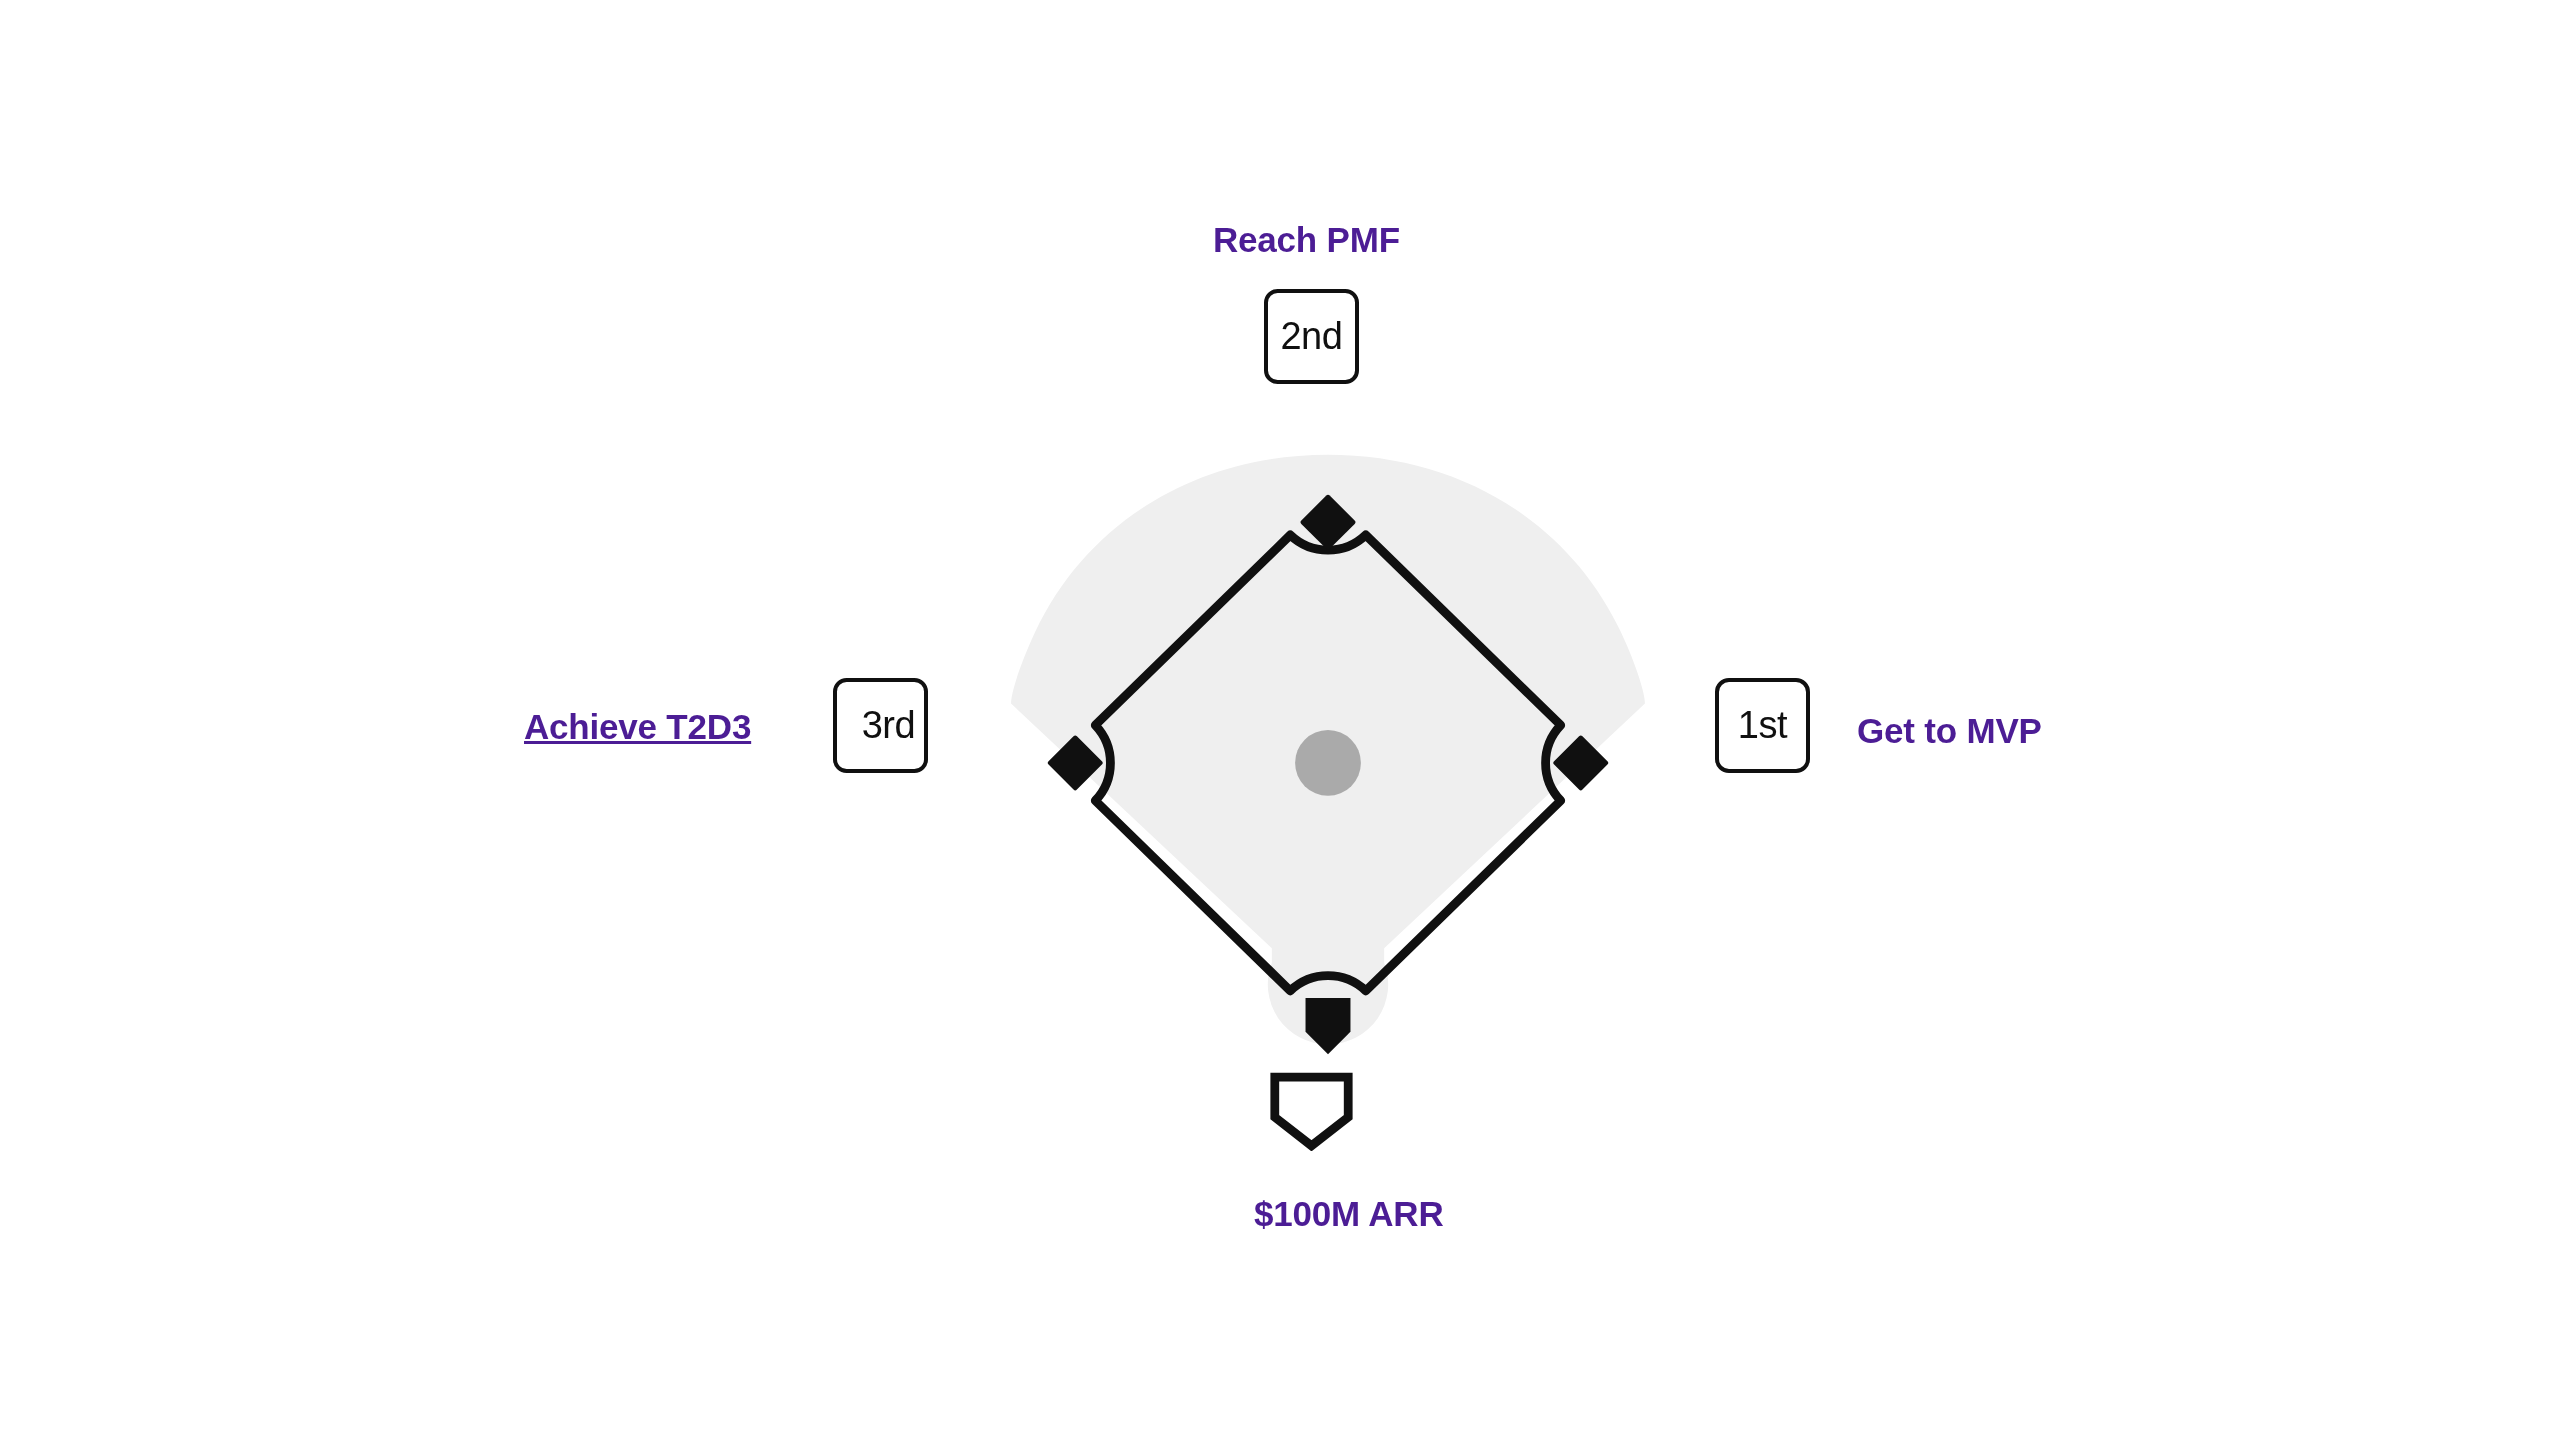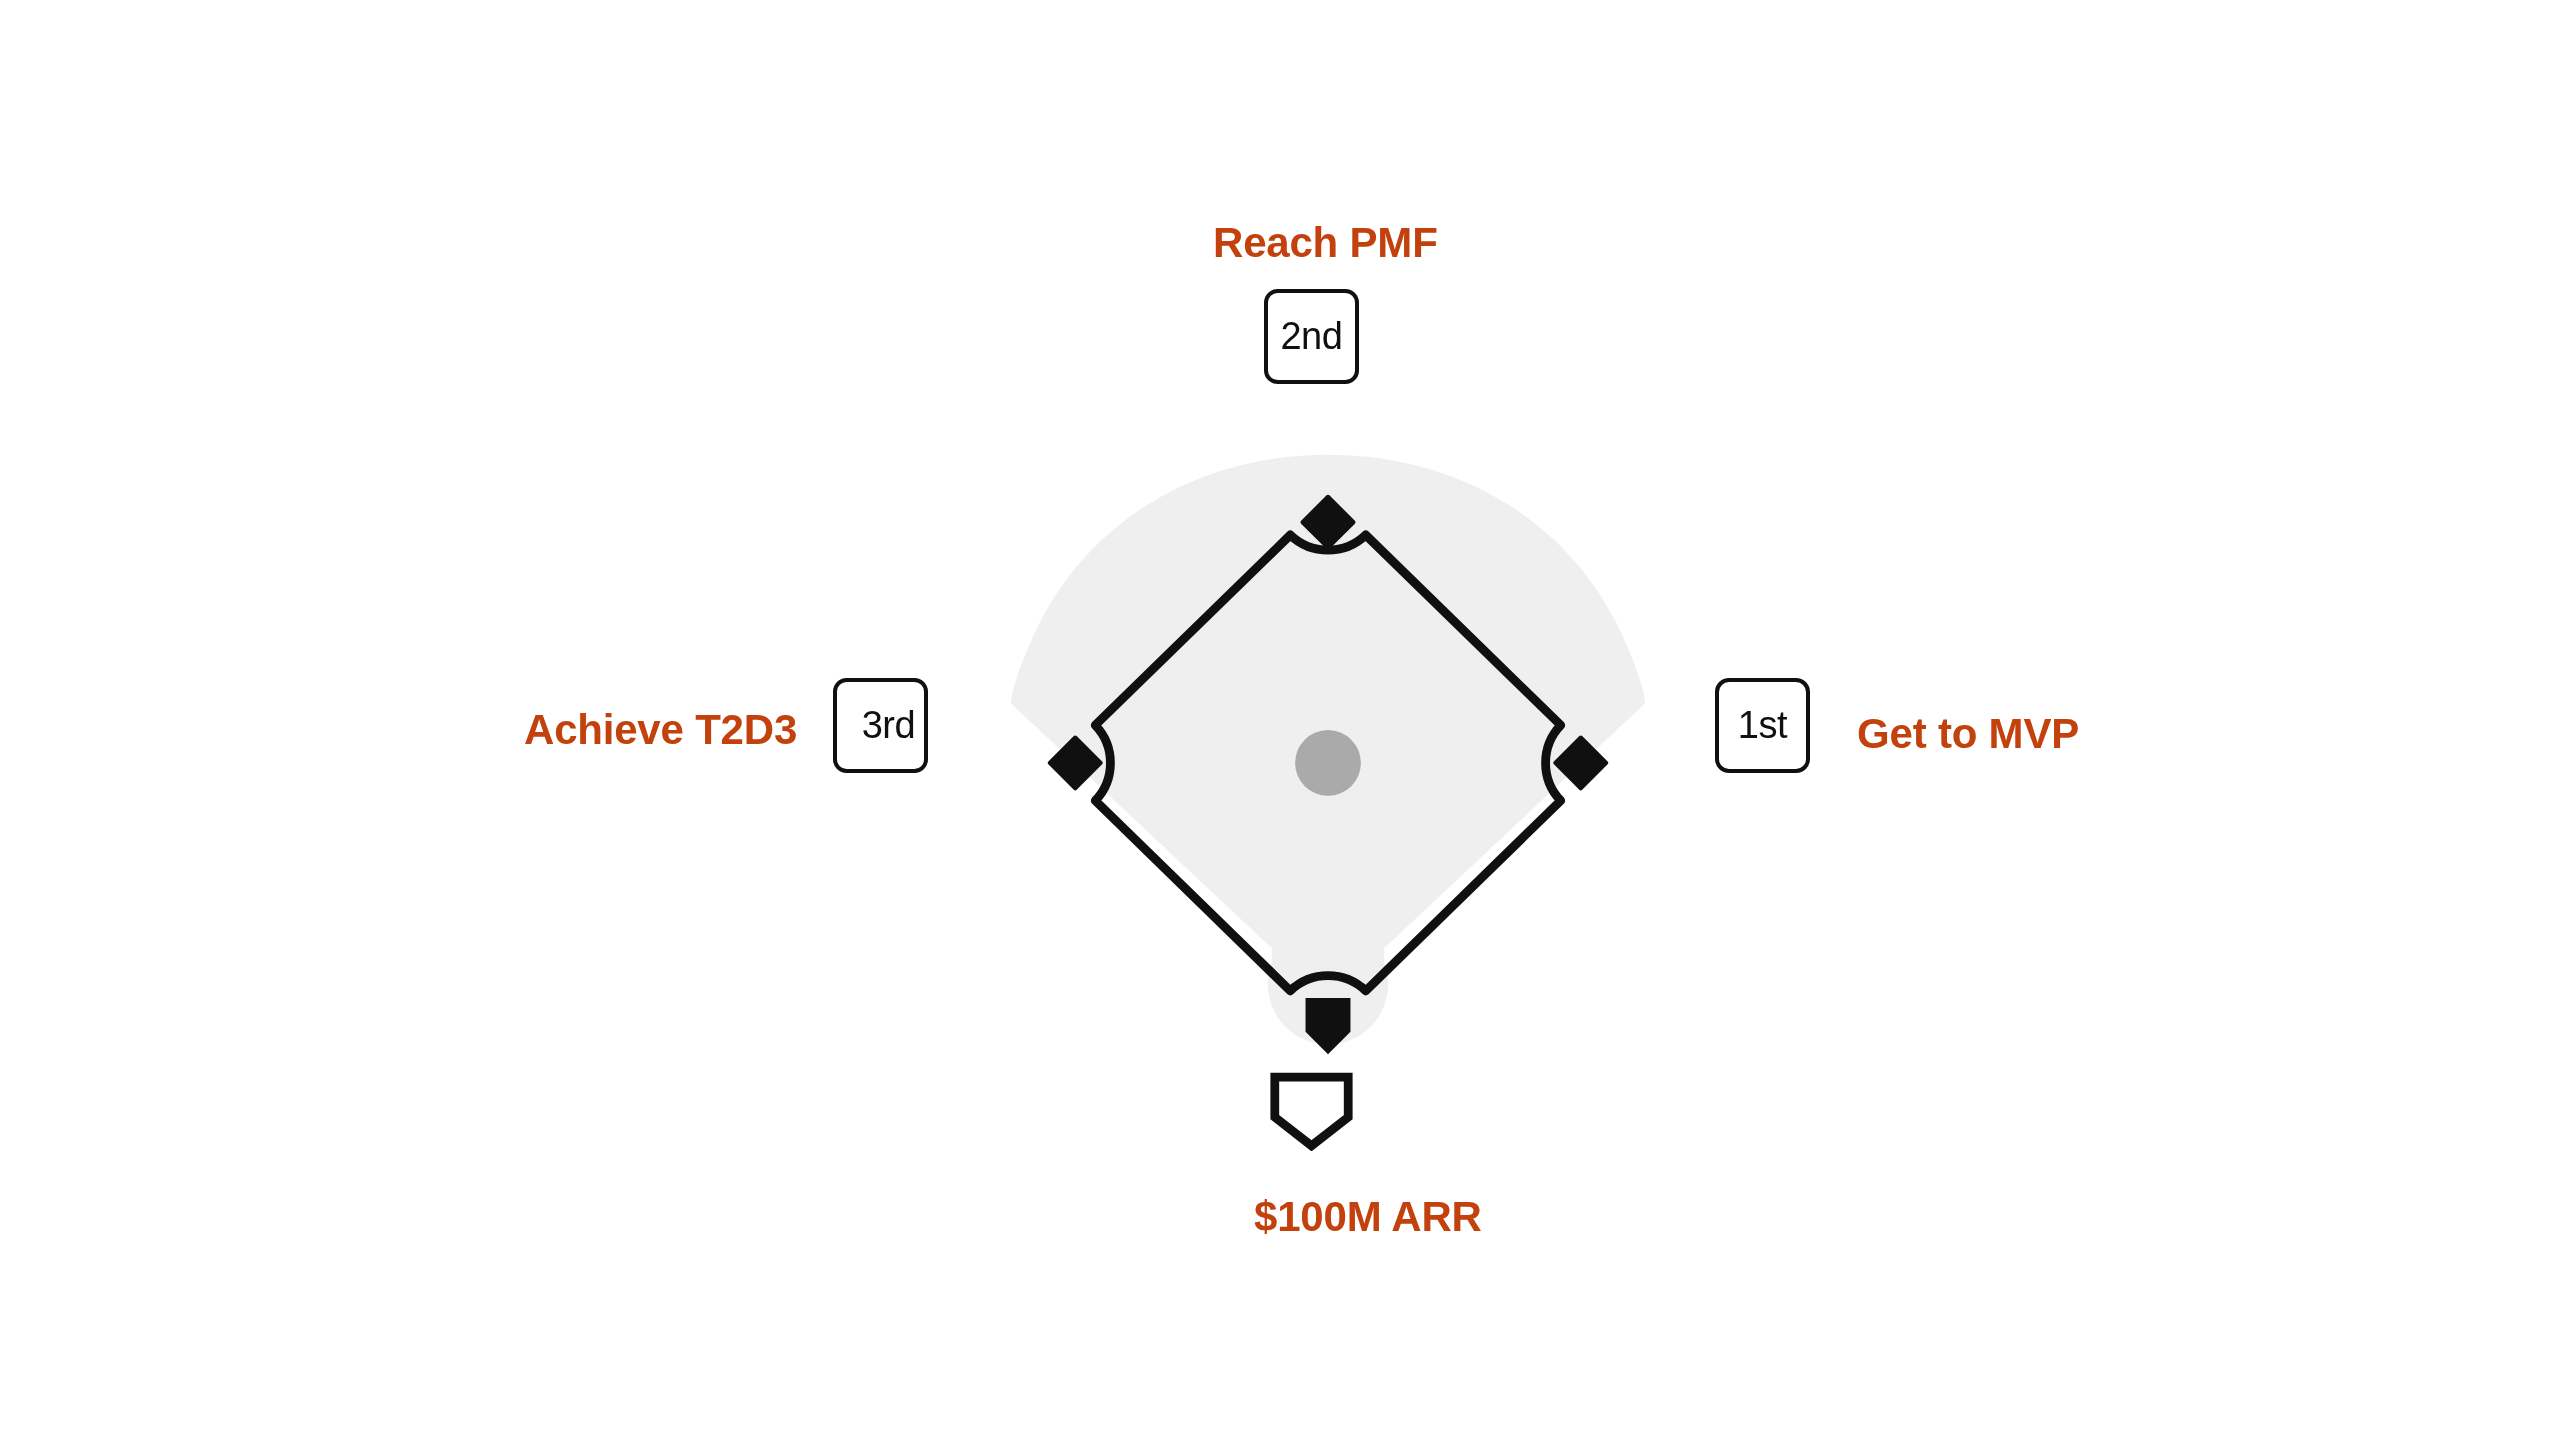--- a/index.html
+++ b/index.html
@@ -33,22 +33,22 @@
   #field-graphic svg {
     display: block;
     width: 100%;
     height: 100%;
     overflow: visible;
   }
 
   
   .milestone-label {
     position: absolute;
-    color: #c2410c;
-    font-size: 42px;
+    color: #4c1d95;
+    font-size: 35px;
     font-weight: 700;
     letter-spacing: -0.2px;
     line-height: 1;
     white-space: nowrap;
   }
 
   
   .base-badge {
     position: absolute;
     box-sizing: border-box;
@@ -73,21 +73,21 @@
   
   
   #label-second    { left: 1213px; top: 222px; }
   #badge-second    { left: 1264px; top: 289px; }
 
   
   #badge-first     { left: 1715px; top: 678px; border-radius: 14px; }
   #label-first     { left: 1857px; top: 713px; }
 
   
-  #label-third     { left: 524px;  top: 709px; }
+  #label-third     { left: 524px;  top: 709px; text-decoration: underline; }
   #badge-third     { left: 833px; top: 678px; padding-left: 16px; }
 
   
   #home-plate-icon {
     position: absolute;
     left: 1270px;
     top: 1072px;
     width: 83px;
     height: 79px;
   }

